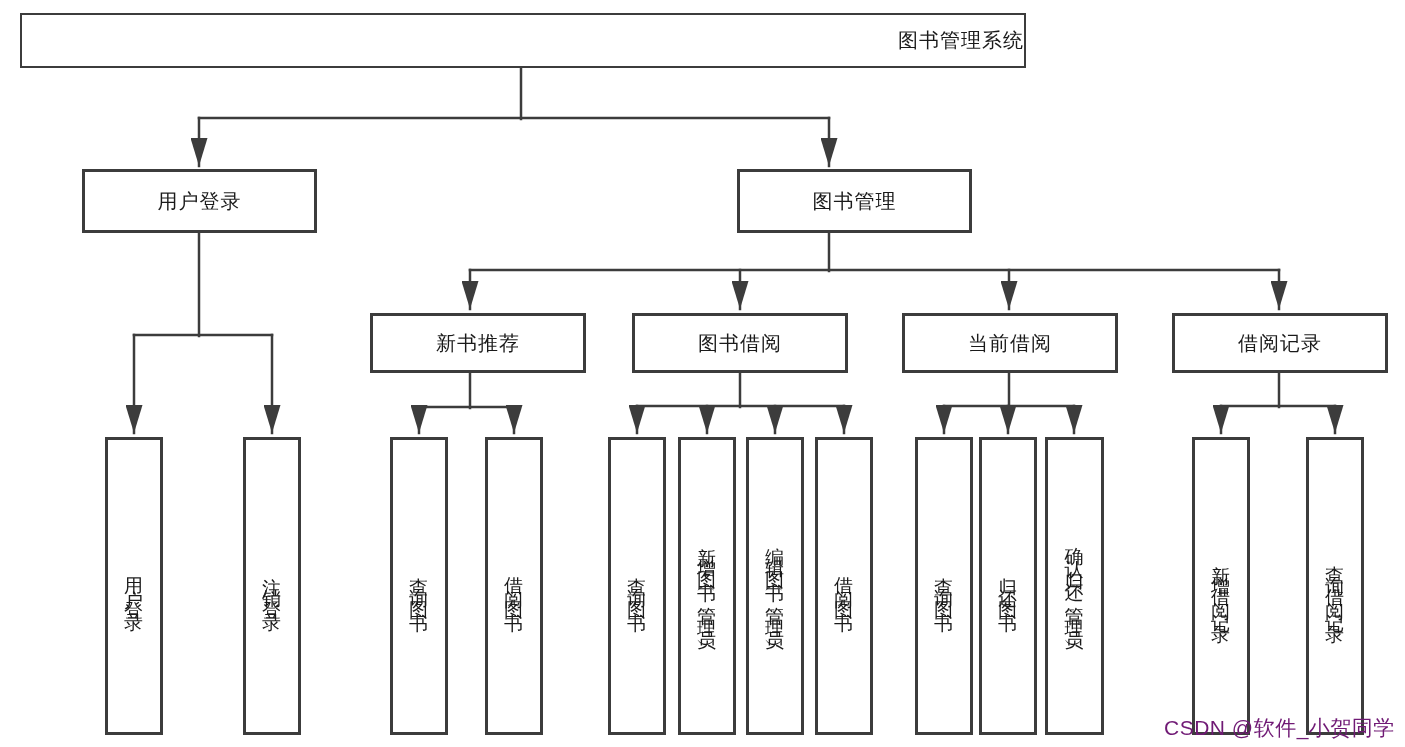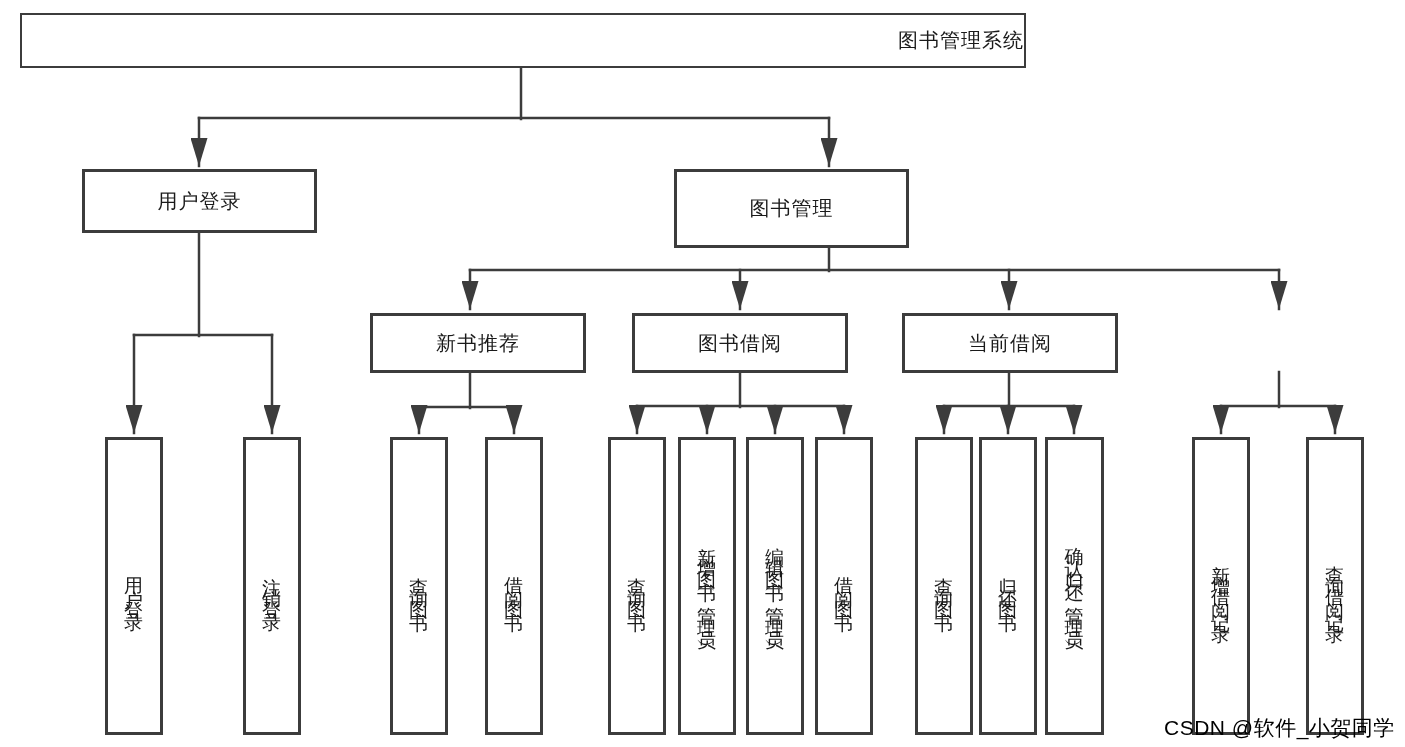--- a/index.html
+++ b/index.html
@@ -39,21 +39,21 @@
     text-orientation: mixed;
     font-size: 19px;
     letter-spacing: 12px;
     line-height: 1;
   }
   .watermark {
     position: absolute;
     left: 1164px;
     top: 714px;
     font-size: 21px;
-    color: #000000;
+    color: #701a75;
     white-space: nowrap;
     letter-spacing: 0.5px;
   }
 </style>
 </head>
 <body>
 
 <div class="stage">
 
   <svg class="connectors" viewBox="0 0 1405 747" xmlns="http://www.w3.org/2000/svg" stroke="#3c3c3c" stroke-width="2.5" stroke-linecap="square">
@@ -118,32 +118,35 @@
     </g>
   </svg>
 
   <div class="node root" style="left:20px; top:13px; width:1006px; height:55px;">
     <span class="hlabel">图书管理系统</span>
   </div>
 
   <div class="node" style="left:82px; top:169px; width:235px; height:64px;">
     <span class="hlabel">用户登录</span>
   </div>
-  <div class="node" style="left:674px; top:169px; width:235px; height:79px;">
+  <div class="node" style="left:737px; top:169px; width:235px; height:64px;">
     <span class="hlabel">图书管理</span>
   </div>
 
   <div class="node" style="left:370px; top:313px; width:216px; height:60px;">
     <span class="hlabel">新书推荐</span>
   </div>
   <div class="node" style="left:632px; top:313px; width:216px; height:60px;">
     <span class="hlabel">图书借阅</span>
   </div>
   <div class="node" style="left:902px; top:313px; width:216px; height:60px;">
     <span class="hlabel">当前借阅</span>
+  </div>
+  <div class="node" style="left:1172px; top:313px; width:216px; height:60px;">
+    <span class="hlabel">借阅记录</span>
   </div>
 
   <div class="node leaf" style="left:105px; top:437px; width:58px; height:298px;">
     <span class="vlabel">用户登录</span>
   </div>
   <div class="node leaf" style="left:243px; top:437px; width:58px; height:298px;">
     <span class="vlabel">注销登录</span>
   </div>
 
   <div class="node leaf" style="left:390px; top:437px; width:58px; height:298px;">

